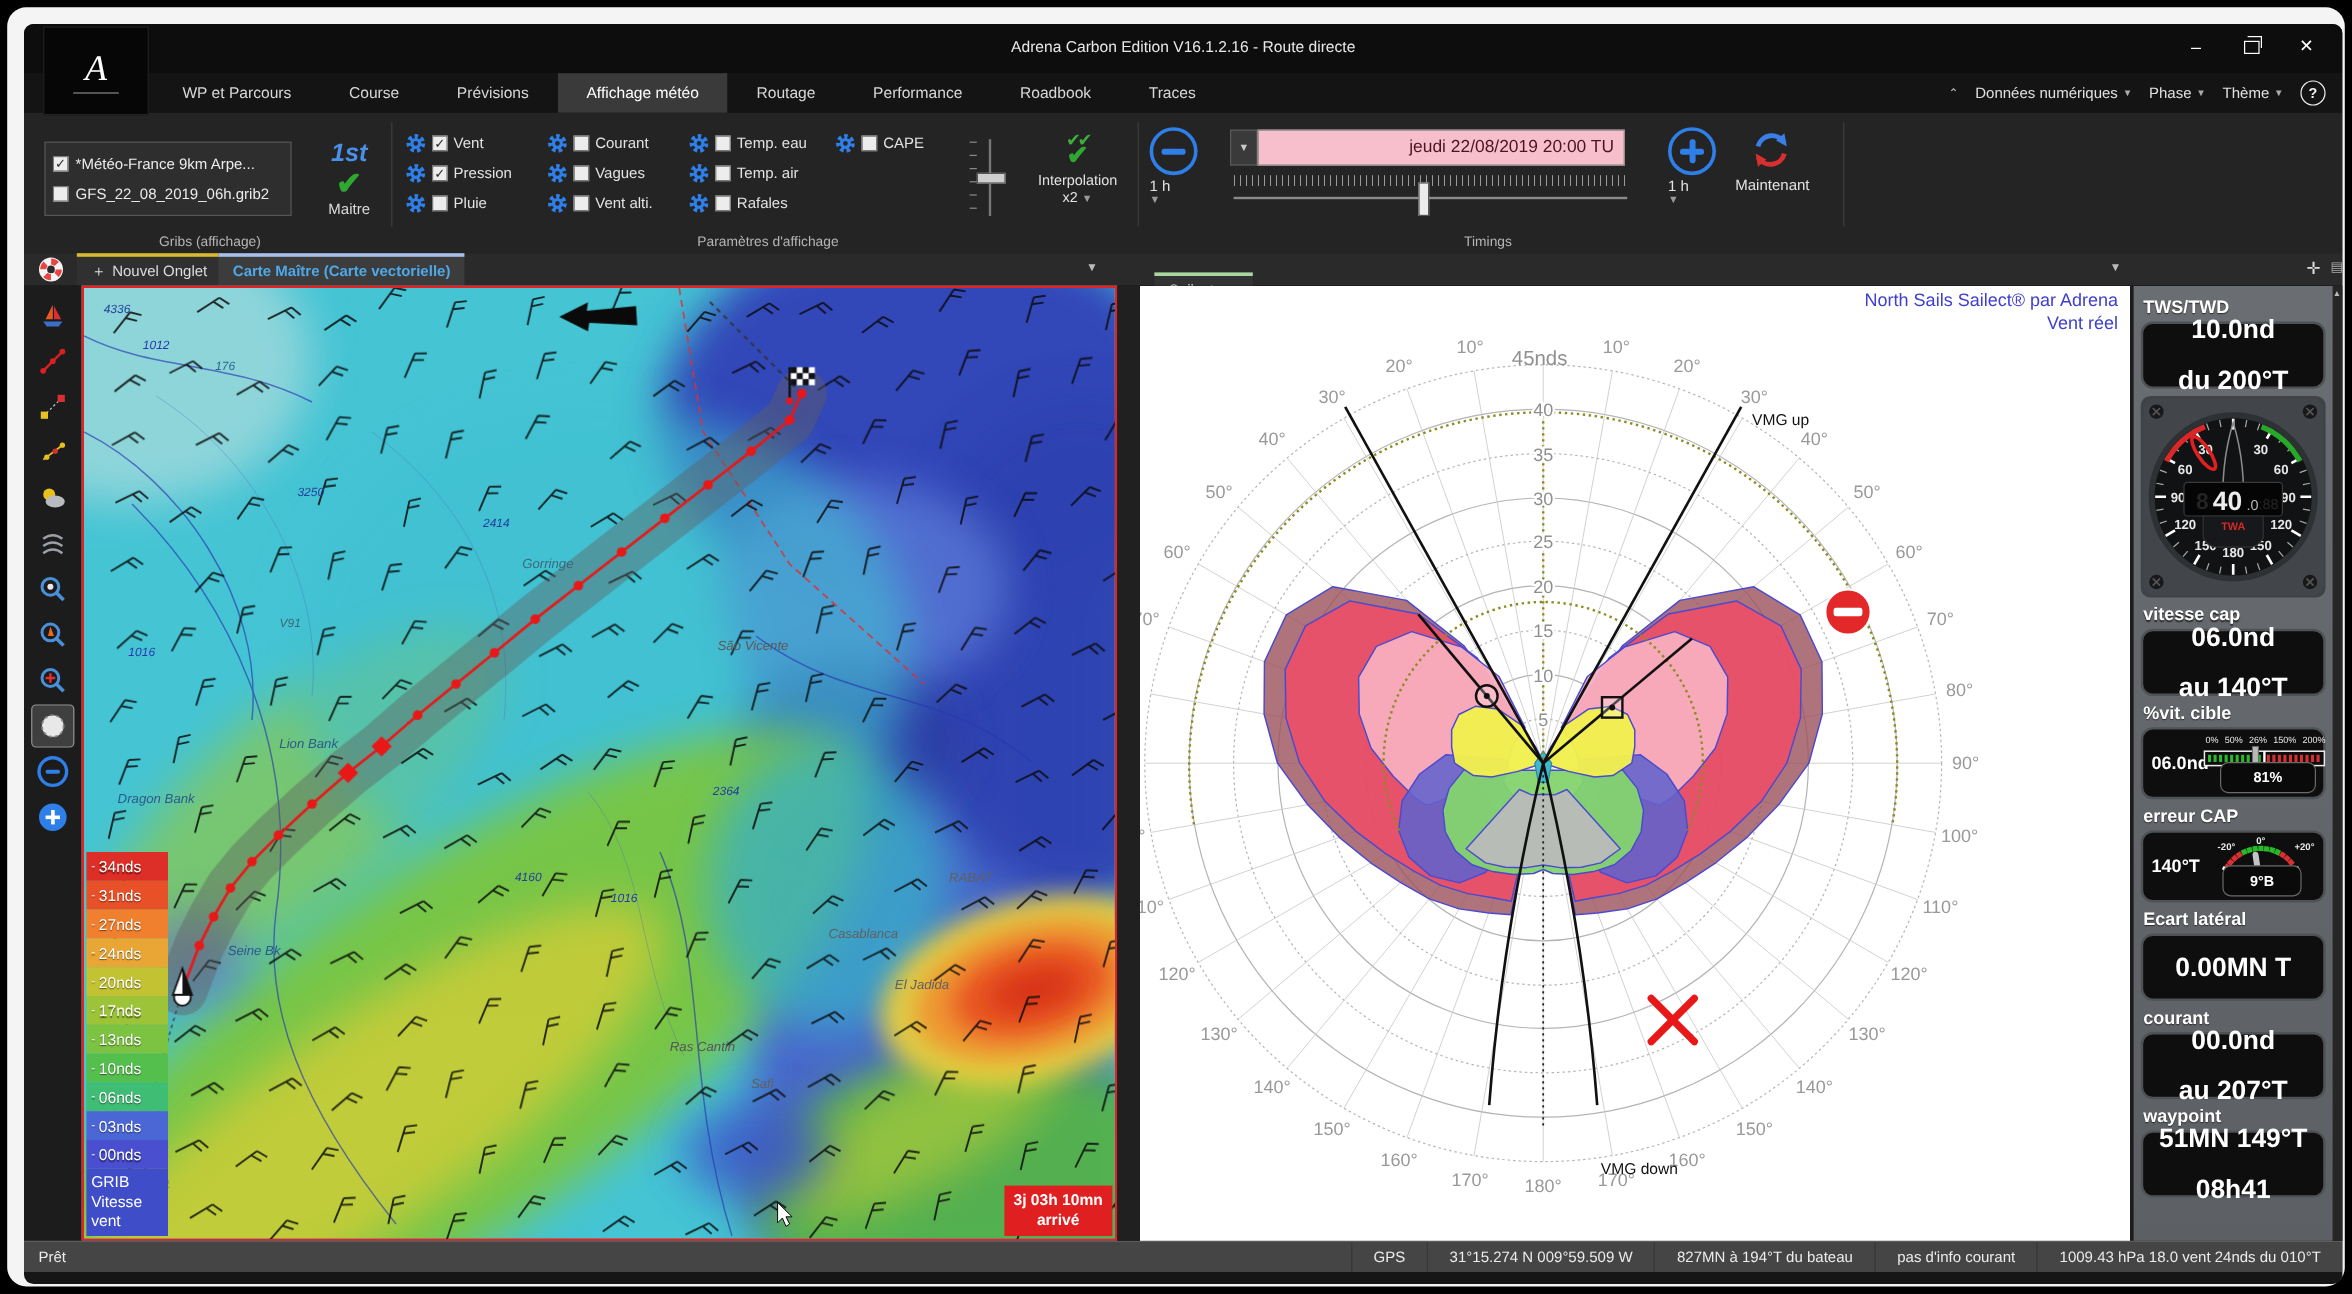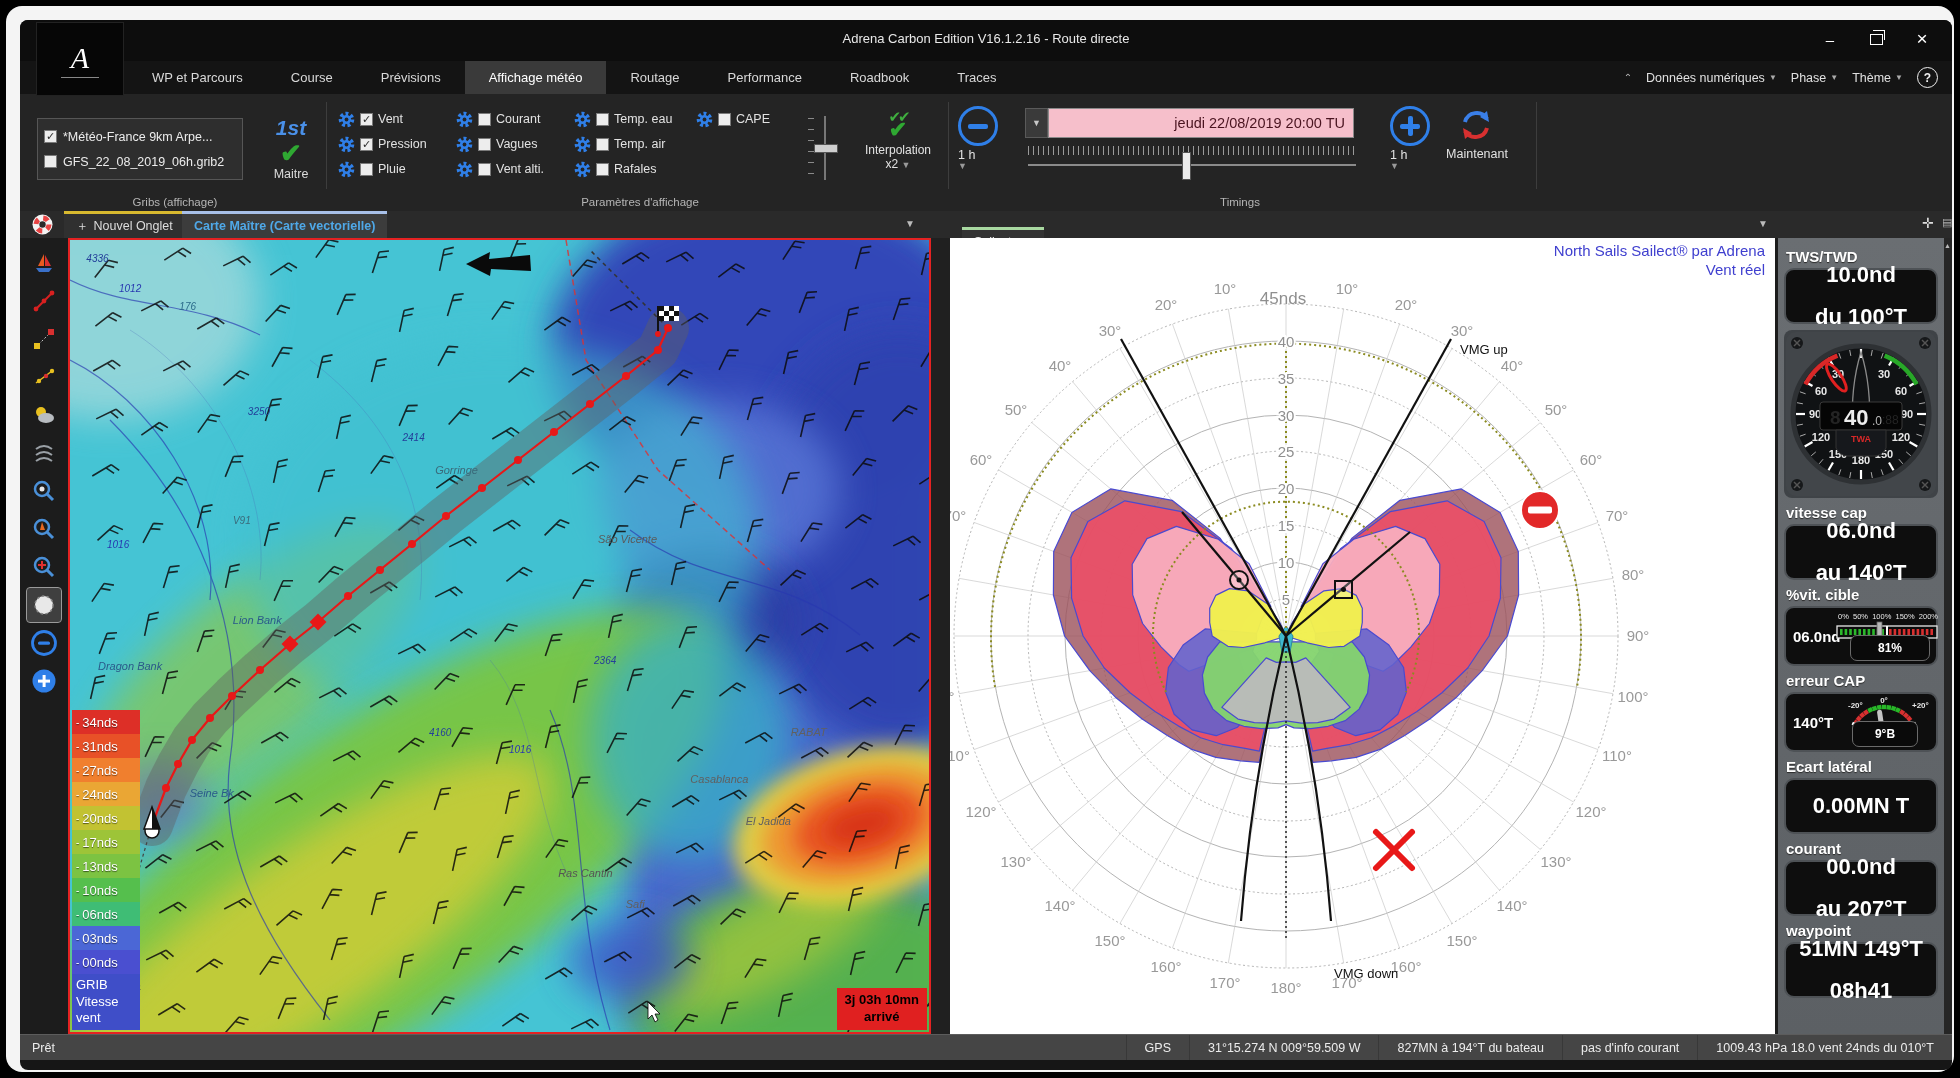--- a/index.html
+++ b/index.html
@@ -76,21 +76,21 @@
   .iconstrip{position:absolute;left:0;top:0;width:48px;height:796px;background:#1c1c1c;display:flex;flex-direction:column;align-items:center;padding-top:8px;box-sizing:border-box;gap:4px;}
   .tool{width:34px;height:34px;display:flex;align-items:center;justify-content:center;border-radius:3px;}
   .tool.sel{background:#3f3f3f;outline:1px solid #9a9a9a;}
   .mapwrap{position:absolute;left:48px;top:0;width:863px;height:796px;border:2px solid #e42222;box-sizing:border-box;overflow:hidden;background:#45c4d4;}
   .maplabel{position:absolute;transform:translate(-50%,-50%);white-space:nowrap;pointer-events:none;}
   .scalebox{position:absolute;left:2px;bottom:2px;width:68px;z-index:4;}
   .scalerow{height:24px;display:flex;align-items:center;color:#fff;font-size:13px;padding-left:4px;
     text-shadow:0 1px 1px rgba(0,0,0,.55);}
   .scalerow i{font-style:normal;margin-right:3px;font-size:10px;}
   .scalefoot{background:#3f4ec8;color:#fff;font-size:13px;padding:3px 4px 4px;line-height:1.25;}
-  .arrival{position:absolute;right:2px;bottom:2px;background:#e02020;color:#000000;font-size:13px;font-weight:bold;
+  .arrival{position:absolute;right:2px;bottom:2px;background:#e02020;color:#ffffff;font-size:13px;font-weight:bold;
     padding:4px 8px;text-align:center;line-height:1.3;z-index:4;}
   .gapcol{position:absolute;left:911px;top:0;width:19px;height:796px;background:#202020;}
   .polarwrap{position:absolute;left:930px;top:0;width:825px;height:796px;background:#fff;overflow:hidden;}
   .polartitle{position:absolute;right:10px;top:4px;color:#4040cf;font-size:15px;text-align:right;z-index:3;}
   .polarsub{position:absolute;right:10px;top:23px;color:#4040cf;font-size:15px;text-align:right;z-index:3;}
   .legend{position:absolute;left:681px;top:433px;width:140px;z-index:5;display:flex;flex-direction:column;}
   .legitem{box-sizing:border-box;min-height:37px;font-size:15px;line-height:1.13;padding:2px 5px;margin-bottom:1px;display:flex;align-items:center;}
   
   .sidebar{position:absolute;left:1758px;top:0;width:166px;height:796px;background:linear-gradient(#6a6e72,#5c6064);
     padding:8px 6px;box-sizing:border-box;}
@@ -1396,21 +1396,21 @@
             </g>
           </svg>
       <div class="polartitle">North Sails Sailect® par Adrena</div>
       <div class="polarsub">Vent réel</div>
     </div>
 
     <div class="sidebar">
       <div class="instlabel">TWS/TWD</div>
       <div class="instbox valbox2">
         <div>10.0nd</div>
-            <div>du 100°T</div>
+            <div>du 200°T</div>
       </div>
       <div class="compassbox">
         <svg id="compasssvg" width="154" height="168" viewBox="0 0 154 168">
               <rect x="2" y="2" width="150" height="164" rx="10" fill="#42464a"></rect>
               <circle cx="13" cy="13" r="6" fill="#16181a"></circle>
               <line x1="10" y1="10" x2="16" y2="16" stroke="#555" stroke-width="1.4"></line>
               <line x1="16" y1="10" x2="10" y2="16" stroke="#555" stroke-width="1.4"></line>
               <circle cx="141" cy="13" r="6" fill="#16181a"></circle>
               <line x1="138" y1="10" x2="144" y2="16" stroke="#555" stroke-width="1.4"></line>
               <line x1="144" y1="10" x2="138" y2="16" stroke="#555" stroke-width="1.4"></line>
@@ -1487,21 +1487,21 @@
       <div class="instbox valbox2">
         <div>06.0nd</div>
             <div>au 140°T</div>
       </div>
       <div class="instlabel">%vit. cible</div>
       <div class="instbox gaugebox">
         <div class="gauge-left">06.0nd</div>
         <div class="vit-scale" id="vitscale">
               <span>0%</span>
               <span>50%</span>
-              <span>100%</span>
+              <span>26%</span>
               <span>150%</span>
               <span>200%</span>
             </div>
         <svg id="vitbar" width="104" height="22" viewBox="0 0 104 22" style="position:absolute;left:50px;top:13px;">
               <rect x="1" y="5" width="100" height="12" fill="#0c0c0c" stroke="#e8e8e8" stroke-width="1.3"></rect>
               <rect x="4" y="8" width="2.6" height="6" fill="#2cb82c"></rect>
               <rect x="53" y="8" width="2.6" height="6" fill="#d83030"></rect>
               <rect x="8.6" y="8" width="2.6" height="6" fill="#2cb82c"></rect>
               <rect x="57.6" y="8" width="2.6" height="6" fill="#d83030"></rect>
               <rect x="13.2" y="8" width="2.6" height="6" fill="#2cb82c"></rect>

